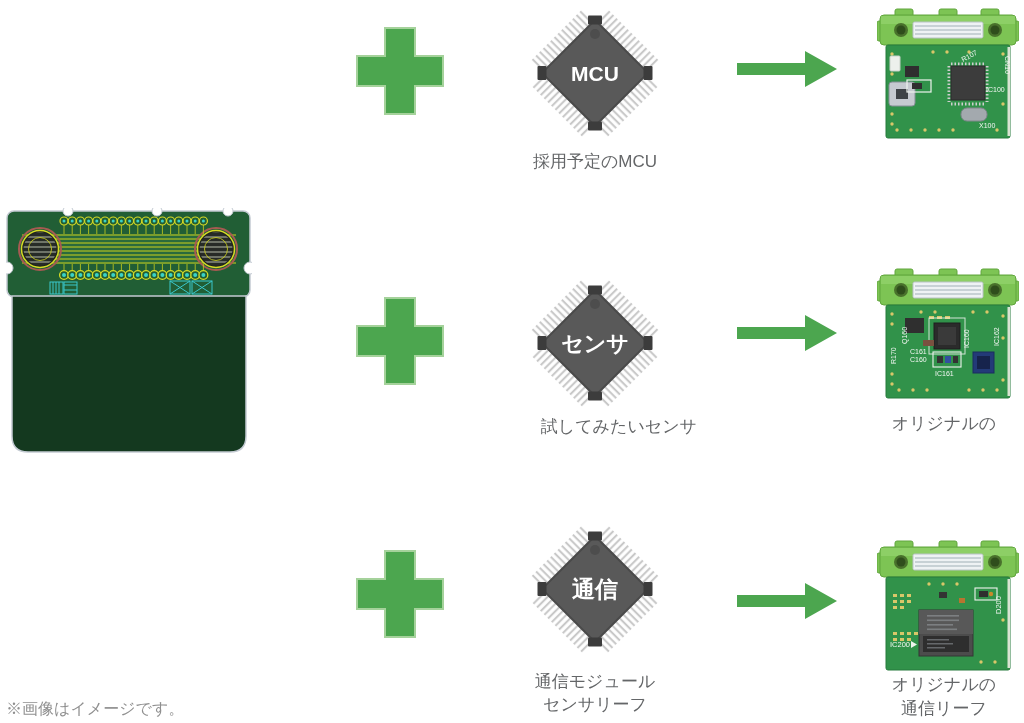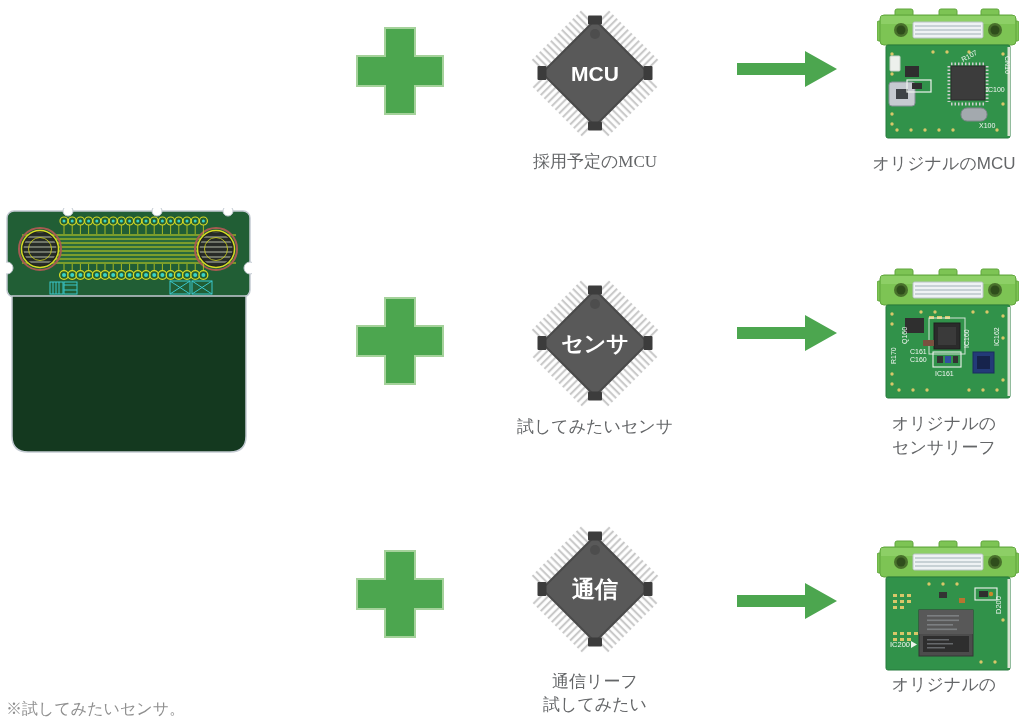--- a/index.html
+++ b/index.html
@@ -241,21 +241,21 @@
       <rect x="60" y="9.5" width="14" height="9" rx="1"></rect>
       <rect x="60" y="115.5" width="14" height="9" rx="1"></rect>
       <rect x="9.5" y="60" width="9" height="14" rx="1"></rect>
       <rect x="115.5" y="60" width="9" height="14" rx="1"></rect>
     </g>
     <circle cx="67" cy="28" r="5" fill="#4d4d4d"></circle>
     <text x="67" y="75" text-anchor="middle" font-size="21" font-weight="bold" fill="#ffffff">MCU</text>
   </svg>
 </div>
 
-<div class="abs caption" style="left:493px;top:150px;width:204px;font-family:Liberation Serif, serif;">
+<div class="abs caption" style="left:493px;top:150px;width:204px;">
   <div>採用予定のMCU</div>
 </div>
 
 <div class="abs" style="left:737px;top:51px;">
   <svg width="100" height="36" viewBox="0 0 100 36">
     <polygon points="0,12 68,12 68,0 100,18 68,36 68,24 0,24" fill="#4CA64F"></polygon>
   </svg>
 </div>
 
 <div class="abs" style="left:877px;top:8px;">
@@ -319,21 +319,20 @@
     <g fill="#f2f6f2" font-size="7">
       <text x="86" y="54" transform="rotate(-28 86 54)">R107</text>
       <text x="128" y="48" transform="rotate(90 128 48)">CN10</text>
       <text x="109" y="84">IC100</text>
       <text x="102" y="120">X100</text>
     </g>
   </svg>
 </div>
 
 <div class="abs caption result-caption" style="left:864px;top:152px;width:160px;">
-  <div>オリジナルのMCU</div>
 </div>
 
 <div class="abs" style="left:354px;top:295px;">
   <svg width="92" height="92" viewBox="0 0 92 92">
     <path d="M31,3 H61 V31 H89 V61 H61 V89 H31 V61 H3 V31 H31 Z" fill="#4CA64F" stroke="#a5d29b" stroke-width="2"></path>
   </svg>
 </div>
 
 <div class="abs" style="left:528px;top:276px;">
   <svg width="134" height="134" viewBox="0 0 134 134">
@@ -348,21 +347,21 @@
       <rect x="60" y="9.5" width="14" height="9" rx="1"></rect>
       <rect x="60" y="115.5" width="14" height="9" rx="1"></rect>
       <rect x="9.5" y="60" width="9" height="14" rx="1"></rect>
       <rect x="115.5" y="60" width="9" height="14" rx="1"></rect>
     </g>
     <circle cx="67" cy="28" r="5" fill="#4d4d4d"></circle>
     <text x="67" y="75" text-anchor="middle" font-size="22" font-weight="bold" fill="#ffffff">センサ</text>
   </svg>
 </div>
 
-<div class="abs caption" style="left:493px;top:415px;width:204px;">
+<div class="abs caption" style="left:493px;top:415px;width:204px;text-align:right;">
   <div>試してみたいセンサ</div>
 </div>
 
 <div class="abs" style="left:737px;top:315px;">
   <svg width="100" height="36" viewBox="0 0 100 36">
     <polygon points="0,12 68,12 68,0 100,18 68,36 68,24 0,24" fill="#4CA64F"></polygon>
   </svg>
 </div>
 
 <div class="abs" style="left:877px;top:268px;">
@@ -430,21 +429,20 @@
       <text x="33" y="94">C160</text>
       <text x="58" y="108">IC161</text>
       <text x="92" y="80" transform="rotate(-90 92 80)">IC160</text>
       <text x="122" y="78" transform="rotate(-90 122 78)">IC162</text>
     </g>
   </svg>
 </div>
 
 <div class="abs caption result-caption" style="left:864px;top:412px;width:160px;">
   <div>オリジナルの</div>
-  <div>センサリーフ</div>
 </div>
 
 <div class="abs" style="left:354px;top:548px;">
   <svg width="92" height="92" viewBox="0 0 92 92">
     <path d="M31,3 H61 V31 H89 V61 H61 V89 H31 V61 H3 V31 H31 Z" fill="#4CA64F" stroke="#a5d29b" stroke-width="2"></path>
   </svg>
 </div>
 
 <div class="abs" style="left:528px;top:522px;">
   <svg width="134" height="134" viewBox="0 0 134 134">
@@ -460,22 +458,22 @@
       <rect x="60" y="115.5" width="14" height="9" rx="1"></rect>
       <rect x="9.5" y="60" width="9" height="14" rx="1"></rect>
       <rect x="115.5" y="60" width="9" height="14" rx="1"></rect>
     </g>
     <circle cx="67" cy="28" r="5" fill="#4d4d4d"></circle>
     <text x="67" y="75" text-anchor="middle" font-size="23" font-weight="bold" fill="#ffffff">通信</text>
   </svg>
 </div>
 
 <div class="abs caption" style="left:493px;top:670px;width:204px;">
-  <div>通信リーフ</div>
-  <div>試してみたい</div>
+  <div>通信モジュール</div>
+  <div>センサリーフ</div>
 </div>
 
 <div class="abs" style="left:737px;top:583px;">
   <svg width="100" height="36" viewBox="0 0 100 36">
     <polygon points="0,12 68,12 68,0 100,18 68,36 68,24 0,24" fill="#4CA64F"></polygon>
   </svg>
 </div>
 
 <div class="abs" style="left:877px;top:540px;">
   <svg width="142" height="134" viewBox="0 0 142 134">
@@ -549,15 +547,16 @@
     <g fill="#f2f6f2" font-size="7.5">
       <text x="13" y="107">IC200</text>
       <polygon points="34,101 34,108 40,104.5" fill="#eef3ee"></polygon>
       <text x="124" y="74" transform="rotate(-90 124 74)">D200</text>
     </g>
   </svg>
 </div>
 
 <div class="abs caption result-caption" style="left:864px;top:673px;width:160px;">
   <div>オリジナルの</div>
-</div>
-
-<div class="abs note" style="left:6px;top:699px;">※試してみたいセンサ。</div>
+  <div>通信リーフ</div>
+</div>
+
+<div class="abs note" style="left:6px;top:699px;">※画像はイメージです。</div>
 
 </body></html>

